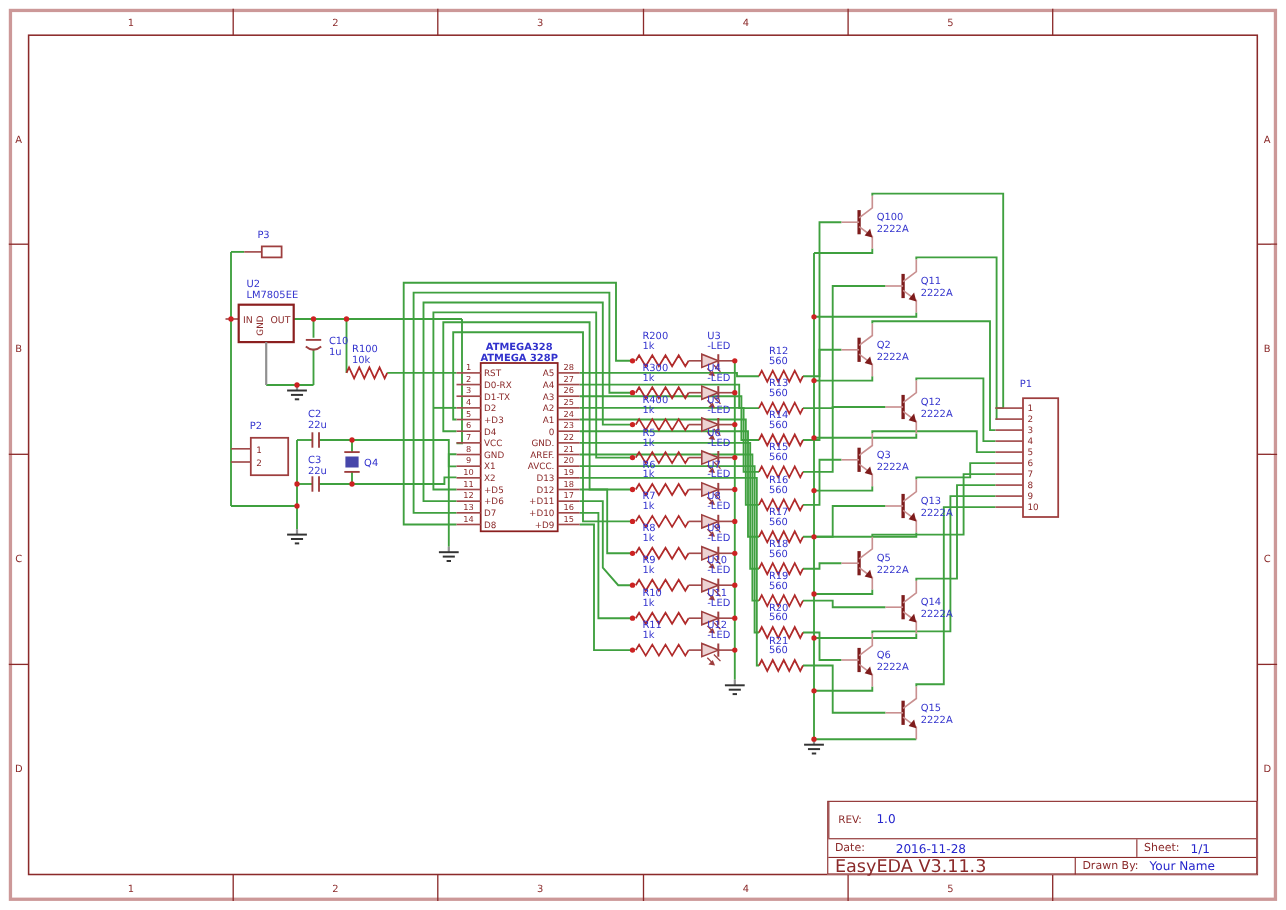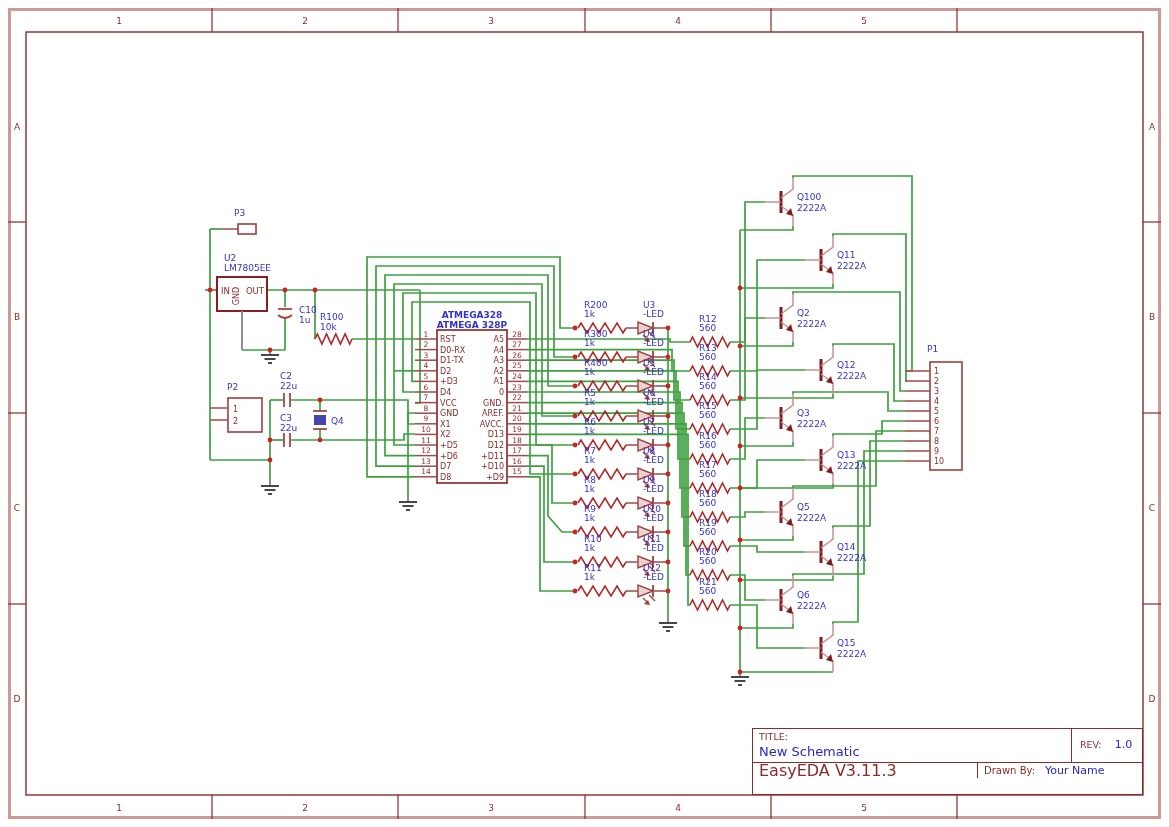--- a/index.html
+++ b/index.html
@@ -593,27 +593,33 @@
         <text x="934" y="424" fill="#8b2a2a" font-size="8" text-anchor="start">6</text>
         <text x="934" y="434" fill="#8b2a2a" font-size="8" text-anchor="start">7</text>
         <text x="934" y="444" fill="#8b2a2a" font-size="8" text-anchor="start">8</text>
         <text x="934" y="454" fill="#8b2a2a" font-size="8" text-anchor="start">9</text>
         <text x="934" y="464" fill="#8b2a2a" font-size="8" text-anchor="start">10</text>
       </g>
     </svg>
 
   <div class="tblock">
     <div class="tb-row1">
-      <div class="tb-title-cell">
-        <div class="tb-label">TITLE:</div>
-        <div class="tb-title">New Schematic</div>
-      </div>
       <div class="tb-rev-cell">
         <span class="tb-label">REV:</span>
         <span class="tb-val">1.0</span>
+      </div>
+    </div>
+    <div class="tb-row2">
+      <div class="tb-date-cell">
+        <span>Date:</span>
+        <span class="tb-val" style="margin-left:28px">2016-11-28</span>
+      </div>
+      <div class="tb-sheet-cell">
+        <span>Sheet:</span>
+        <span class="tb-val">1/1</span>
       </div>
     </div>
     <div class="tb-row3">
       <div class="tb-tool-cell">EasyEDA V3.11.3</div>
       <div class="tb-drawn-cell">
         <span>Drawn By:</span>
         <span class="tb-val">Your Name</span>
       </div>
     </div>
   </div>

